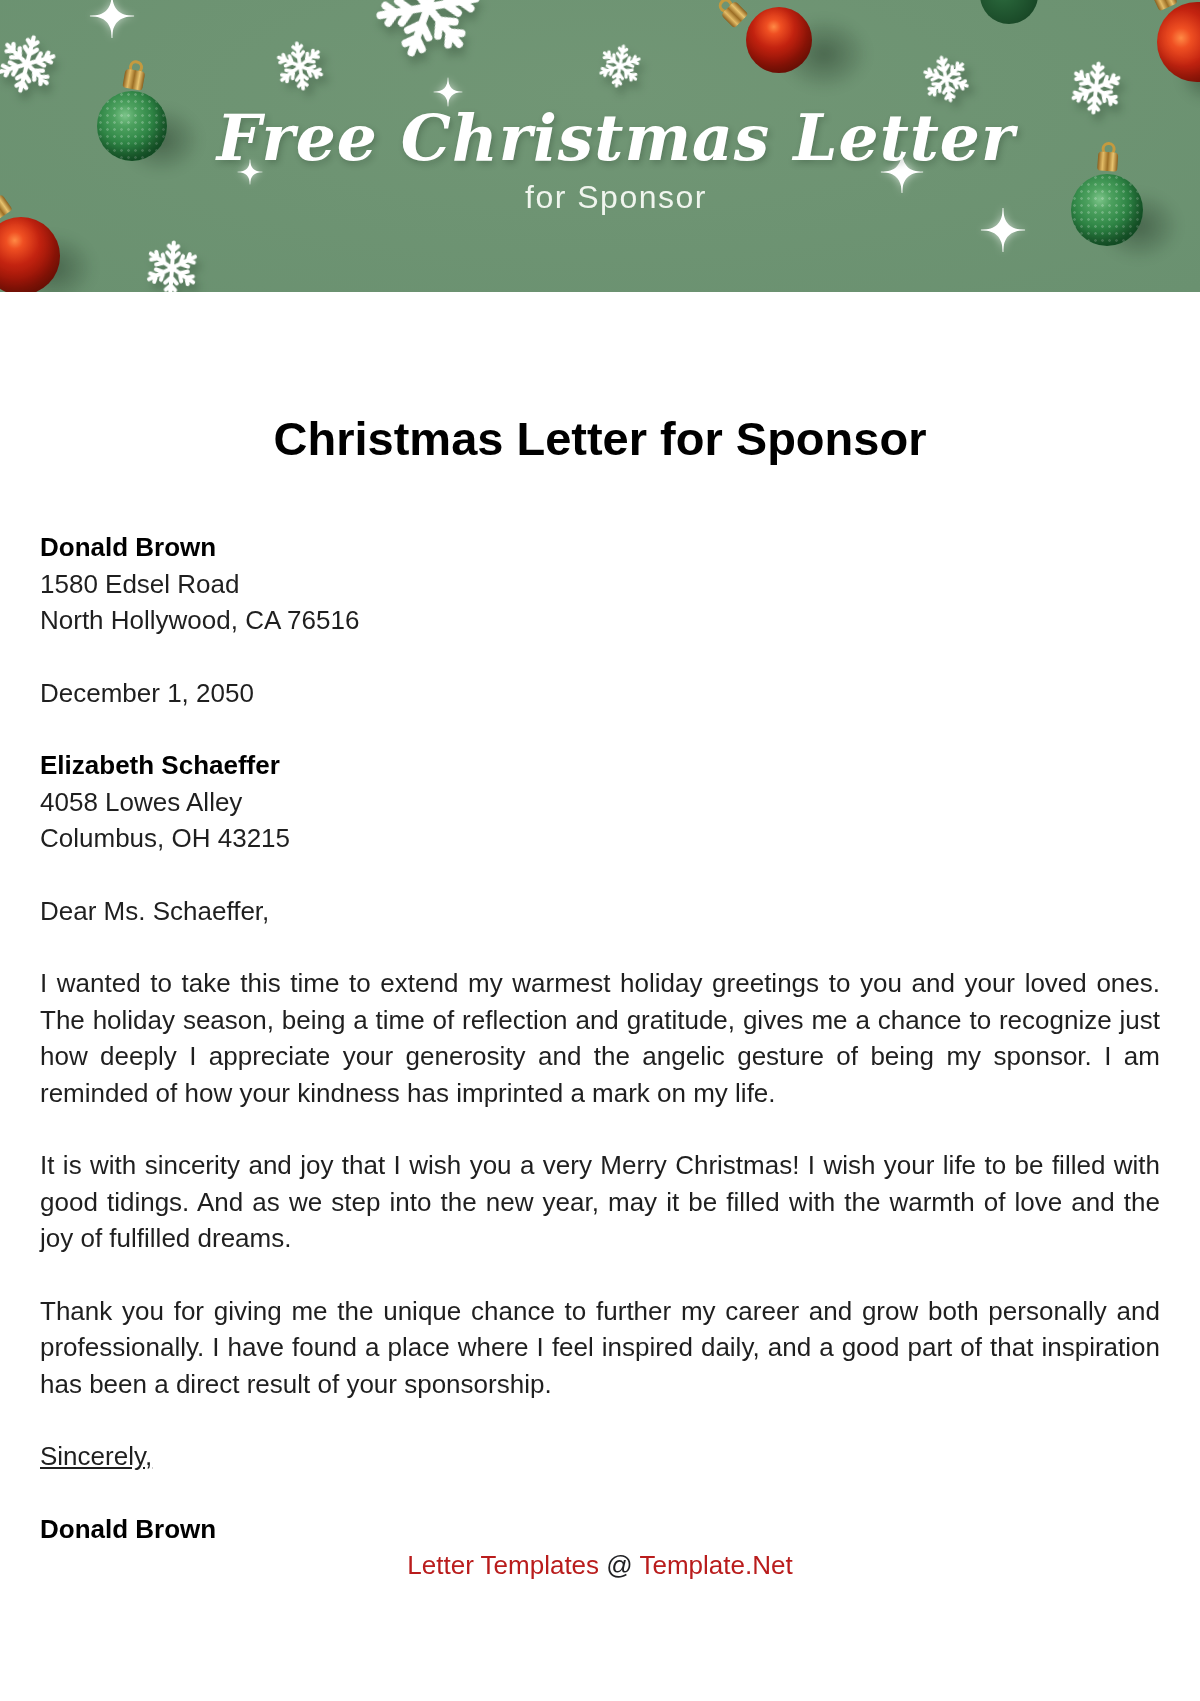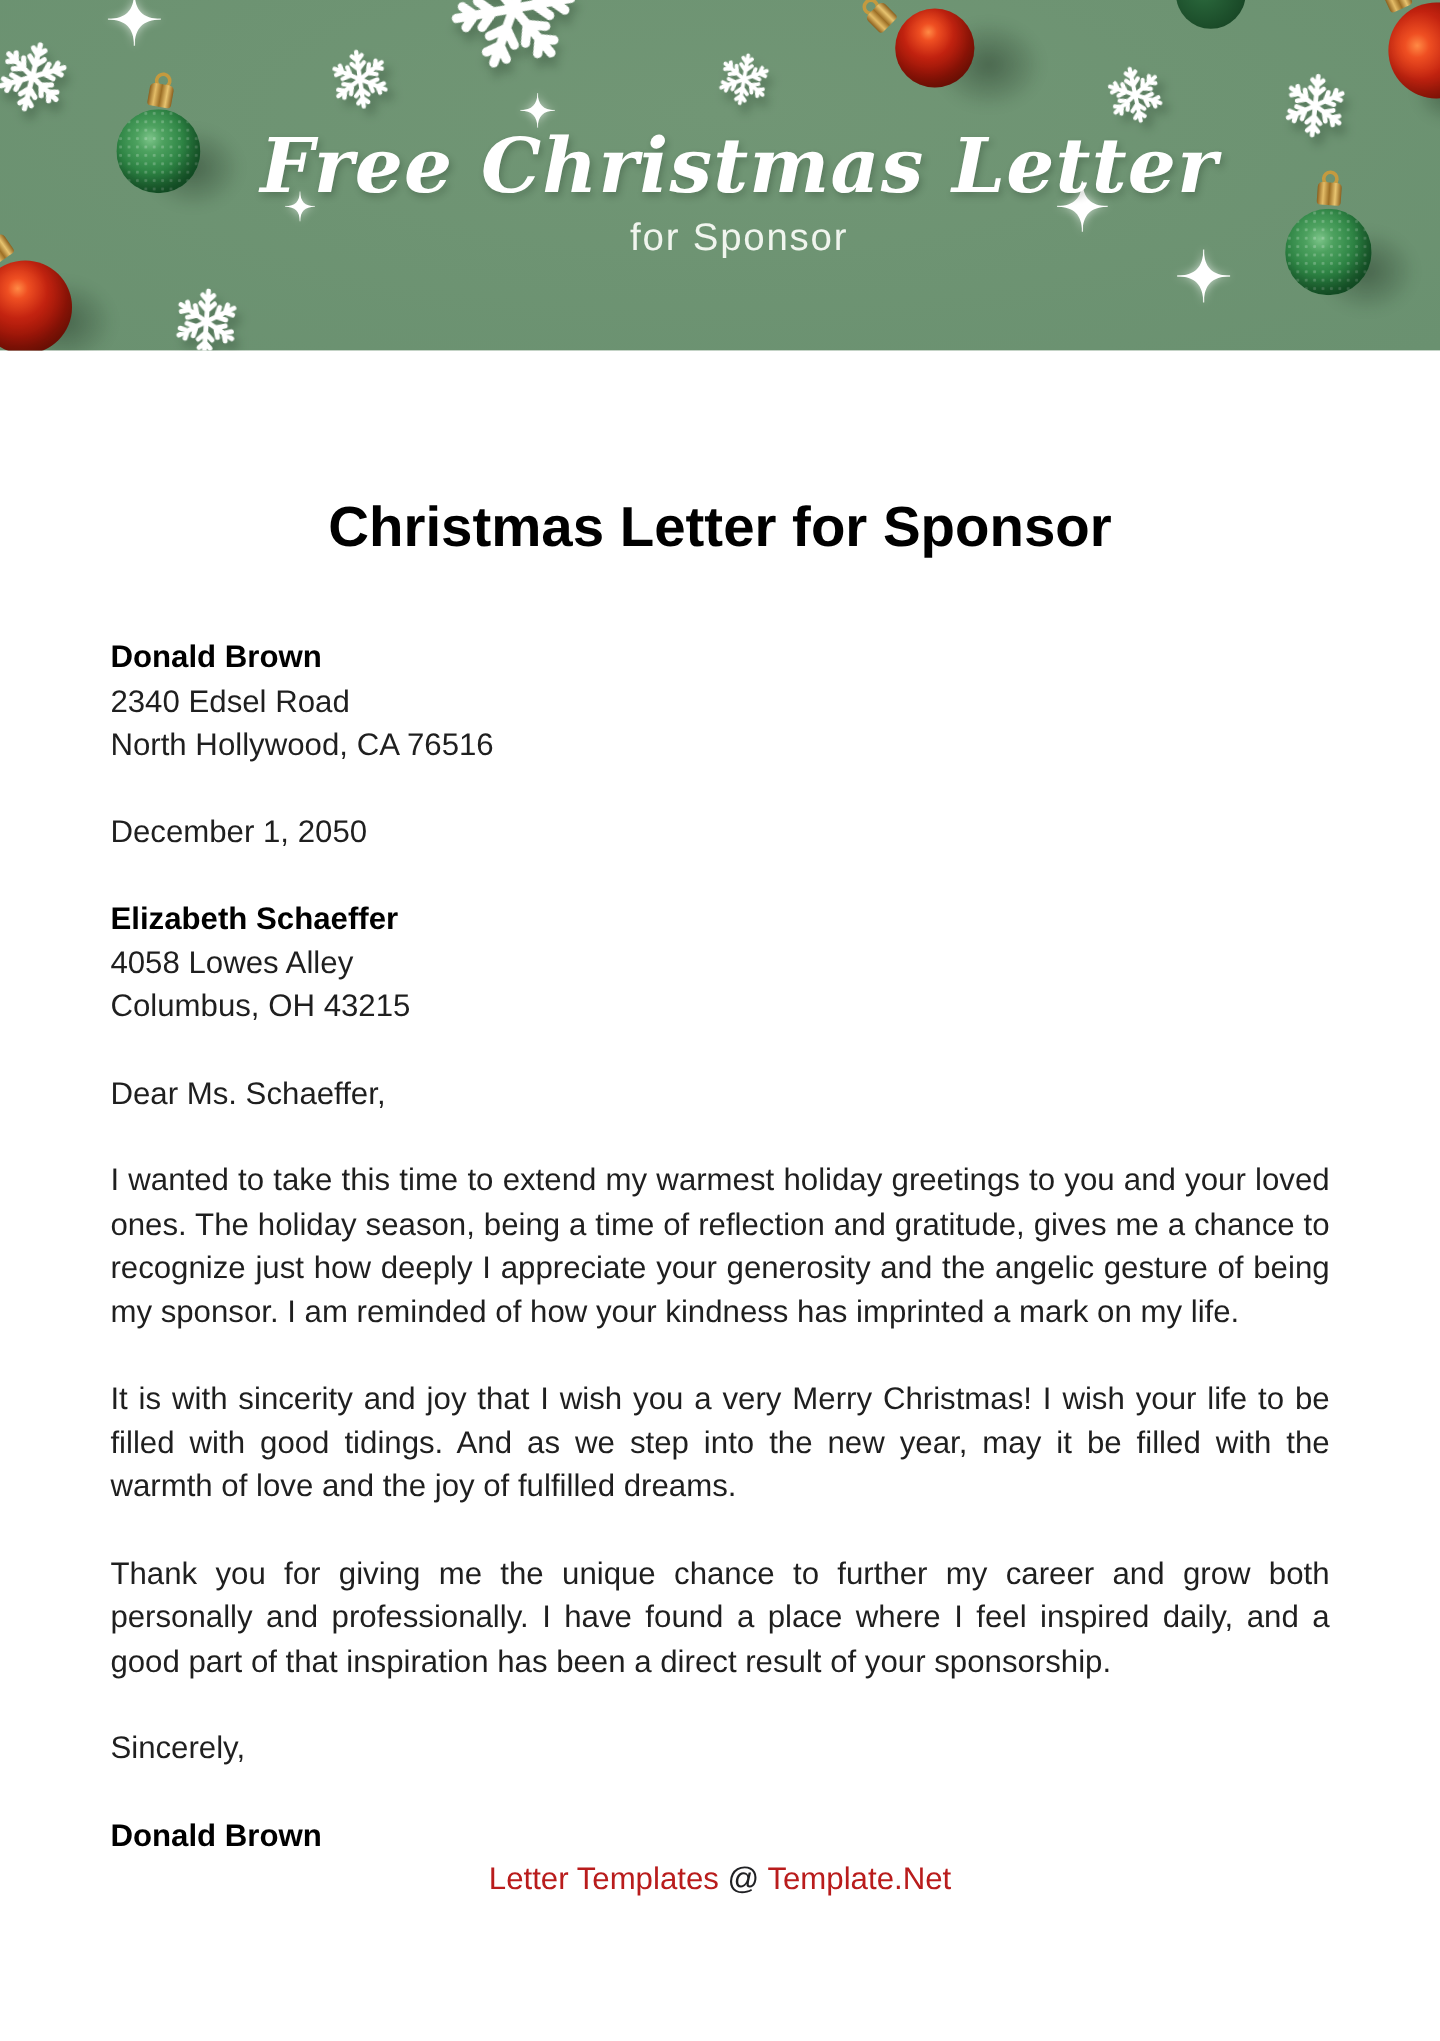--- a/index.html
+++ b/index.html
@@ -71,34 +71,34 @@
     border: 3px solid #c49a3f; border-radius: 50%; box-sizing: border-box;
   }
   .cap-body {
     position: absolute; left: 1px; top: 10px; width: 20px; height: 19px;
     border-radius: 4px 4px 3px 3px;
     background: linear-gradient(90deg, #8a5f1e 0%, #e3bc67 25%, #9c6f26 50%, #e8c470 75%, #8a5f1e 100%);
   }
 
   
   .letter {
-    padding: 0 92px;
+    padding: 0 40px;
     font-size: 26px; line-height: 36.5px;
   }
   .doc-title {
     margin: 121px 0 0 0;
     font-size: 47px; line-height: 52px; font-weight: 700;
     color: #000000; text-align: center; letter-spacing: 0;
   }
   .block { margin: 36px 0 0 0; }
   .first-block { margin-top: 64px; }
   .line { margin: 0; }
   .bold { font-weight: 700; color: #000000; }
   p.body-par { margin: 36px 0 0 0; text-align: justify; }
-  .closing { margin: 36px 0 0 0; }
+  .closing { margin: 36px 0 0 0; text-decoration: underline; }
   .signature { margin: 36px 0 0 0; font-weight: 700; color: #000000; }
   .footer-line { margin: 0; text-align: center; }
   .footer-line a { color: #b91c1c; cursor: pointer; }
   .at-sep { color: #202124; }
 </style>
 </head>
 <body>
 
 <svg width="0" height="0" style="position:absolute" aria-hidden="true">
   <defs>
@@ -227,21 +227,21 @@
       <div class="banner-subtitle">for Sponsor</div>
     </div>
   </div>
 
   <div class="letter">
 
     <h1 class="doc-title">Christmas Letter for Sponsor</h1>
 
     <div class="block first-block">
       <p class="line bold">Donald Brown</p>
-      <p class="line">2340 Edsel Road</p>
+      <p class="line">1580 Edsel Road</p>
       <p class="line">North Hollywood, CA 76516</p>
     </div>
 
     <div class="block">
       <p class="line">December 1, 2050</p>
     </div>
 
     <div class="block">
       <p class="line bold">Elizabeth Schaeffer</p>
       <p class="line">4058 Lowes Alley</p>

